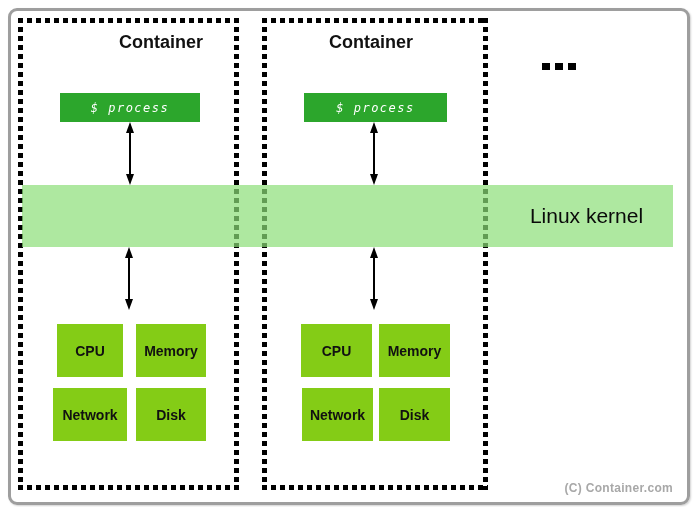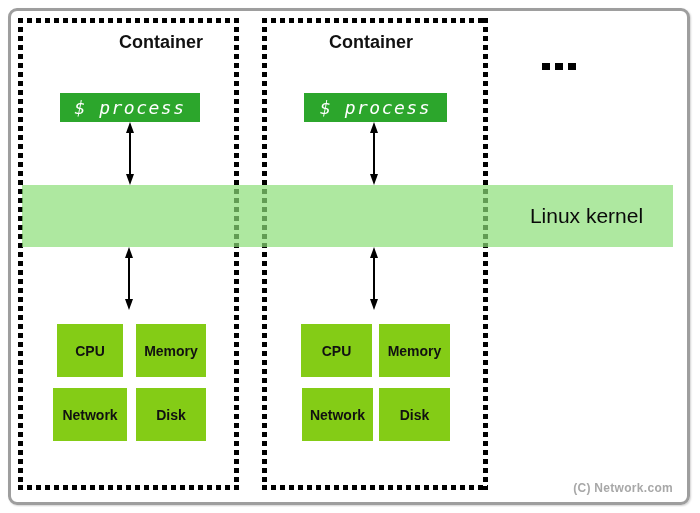--- a/index.html
+++ b/index.html
@@ -30,21 +30,21 @@
   .container-label{
     position:absolute;width:120px;text-align:center;
     font-size:18px;font-weight:bold;color:#111;z-index:3;
   }
   .process-box{
     position:absolute;height:29px;background:#2ca62c;
     display:flex;align-items:center;justify-content:center;z-index:3;
   }
   .process-box span{
     font-family:"DejaVu Sans Mono",monospace;font-style:italic;
-    font-size:18px;color:#fff;letter-spacing:1.5px;
+    font-size:12px;color:#fff;letter-spacing:1.5px;
   }
   .arrow{position:absolute;z-index:3;}
   .kernel-band{
     position:absolute;left:22px;top:185px;width:651px;height:62px;
     background:rgba(139,222,119,0.70);z-index:2;
   }
   .kernel-label{
     position:absolute;left:500px;top:185px;width:173px;height:62px;
     display:flex;align-items:center;justify-content:center;
     font-size:21px;font-weight:normal;color:#0a0a0a;z-index:3;
@@ -112,15 +112,15 @@
 
   <div class="kernel-band"></div>
   <div class="kernel-label">Linux kernel</div>
 
   <div class="ellipsis" aria-label="...">
     <i></i>
     <i></i>
     <i></i>
   </div>
 
-  <div class="credit">(C) Network.com</div>
+  <div class="credit">(C) Container.com</div>
 
 </div>
 
 </body></html>

